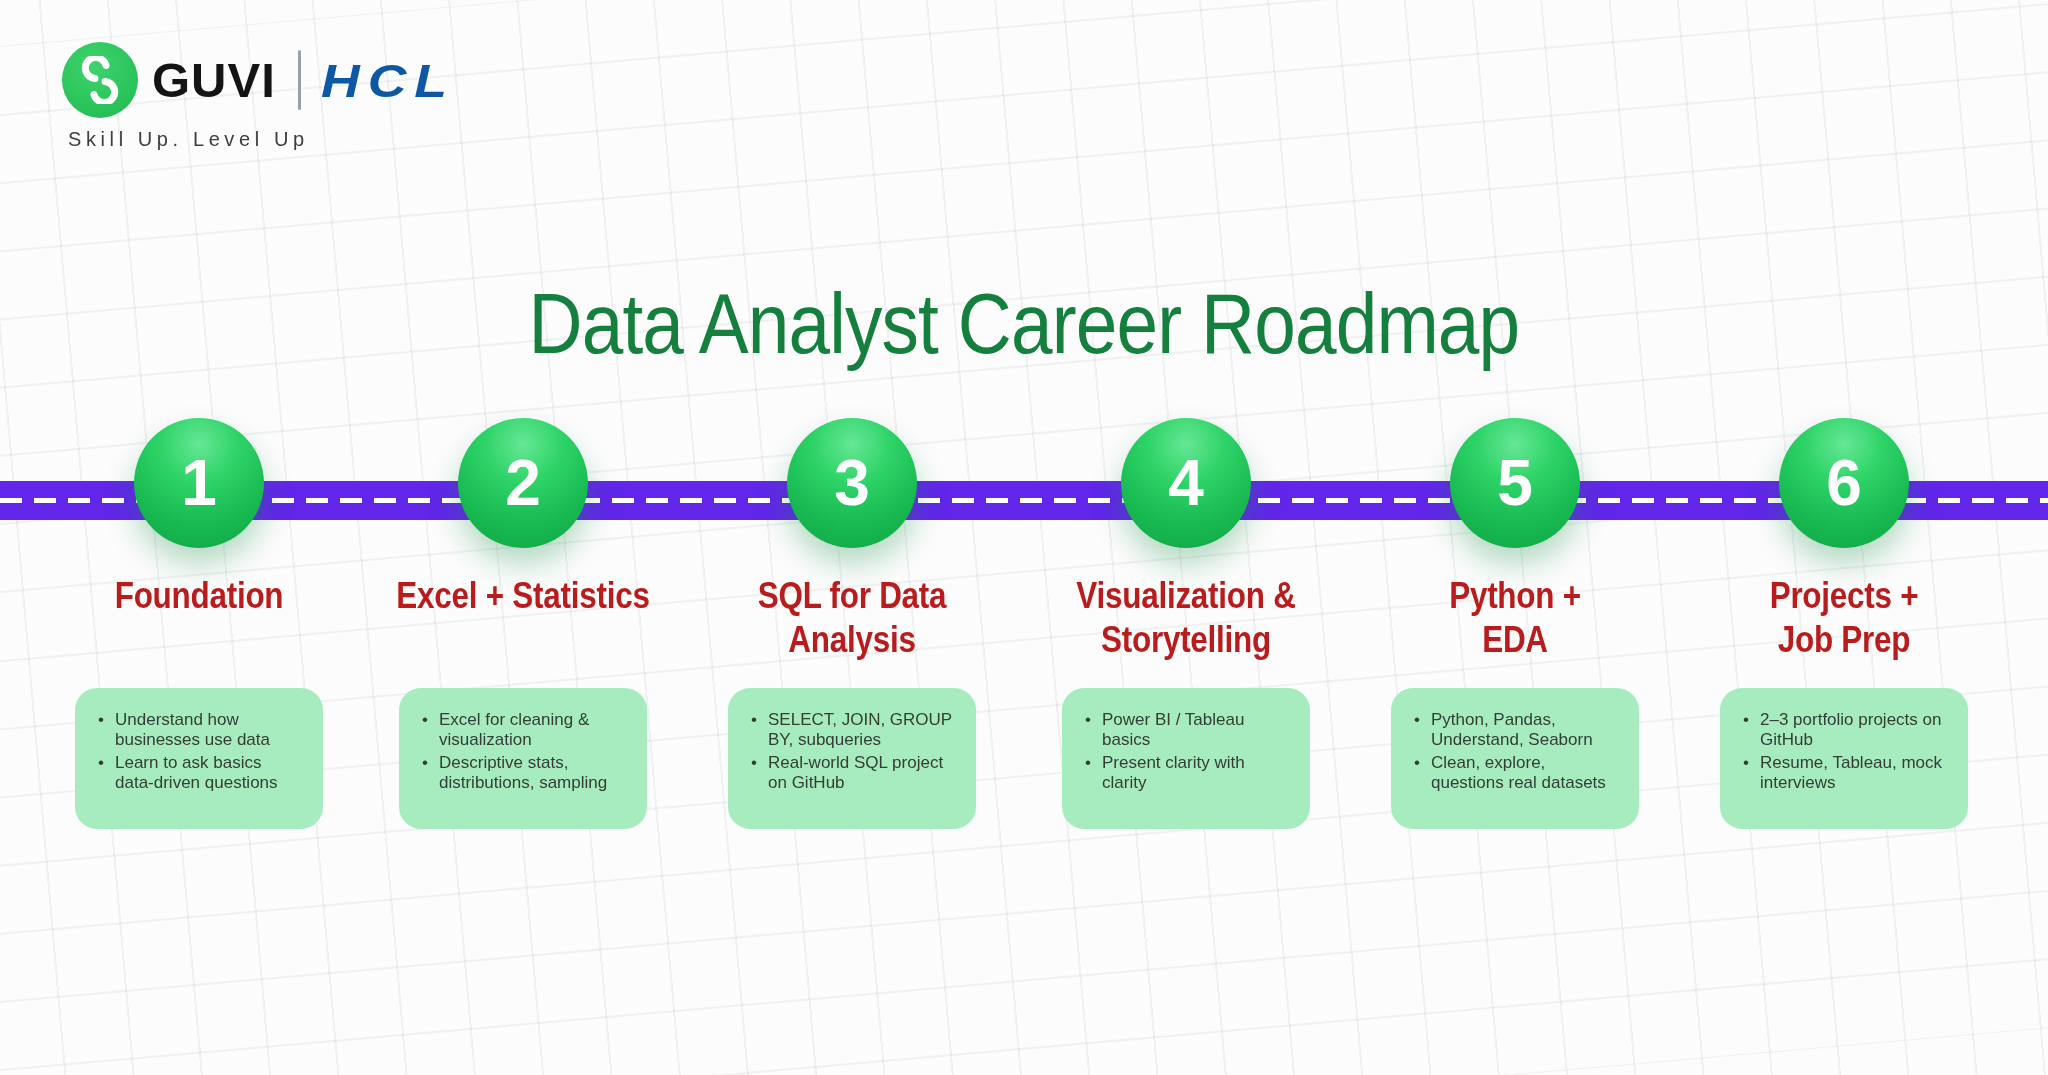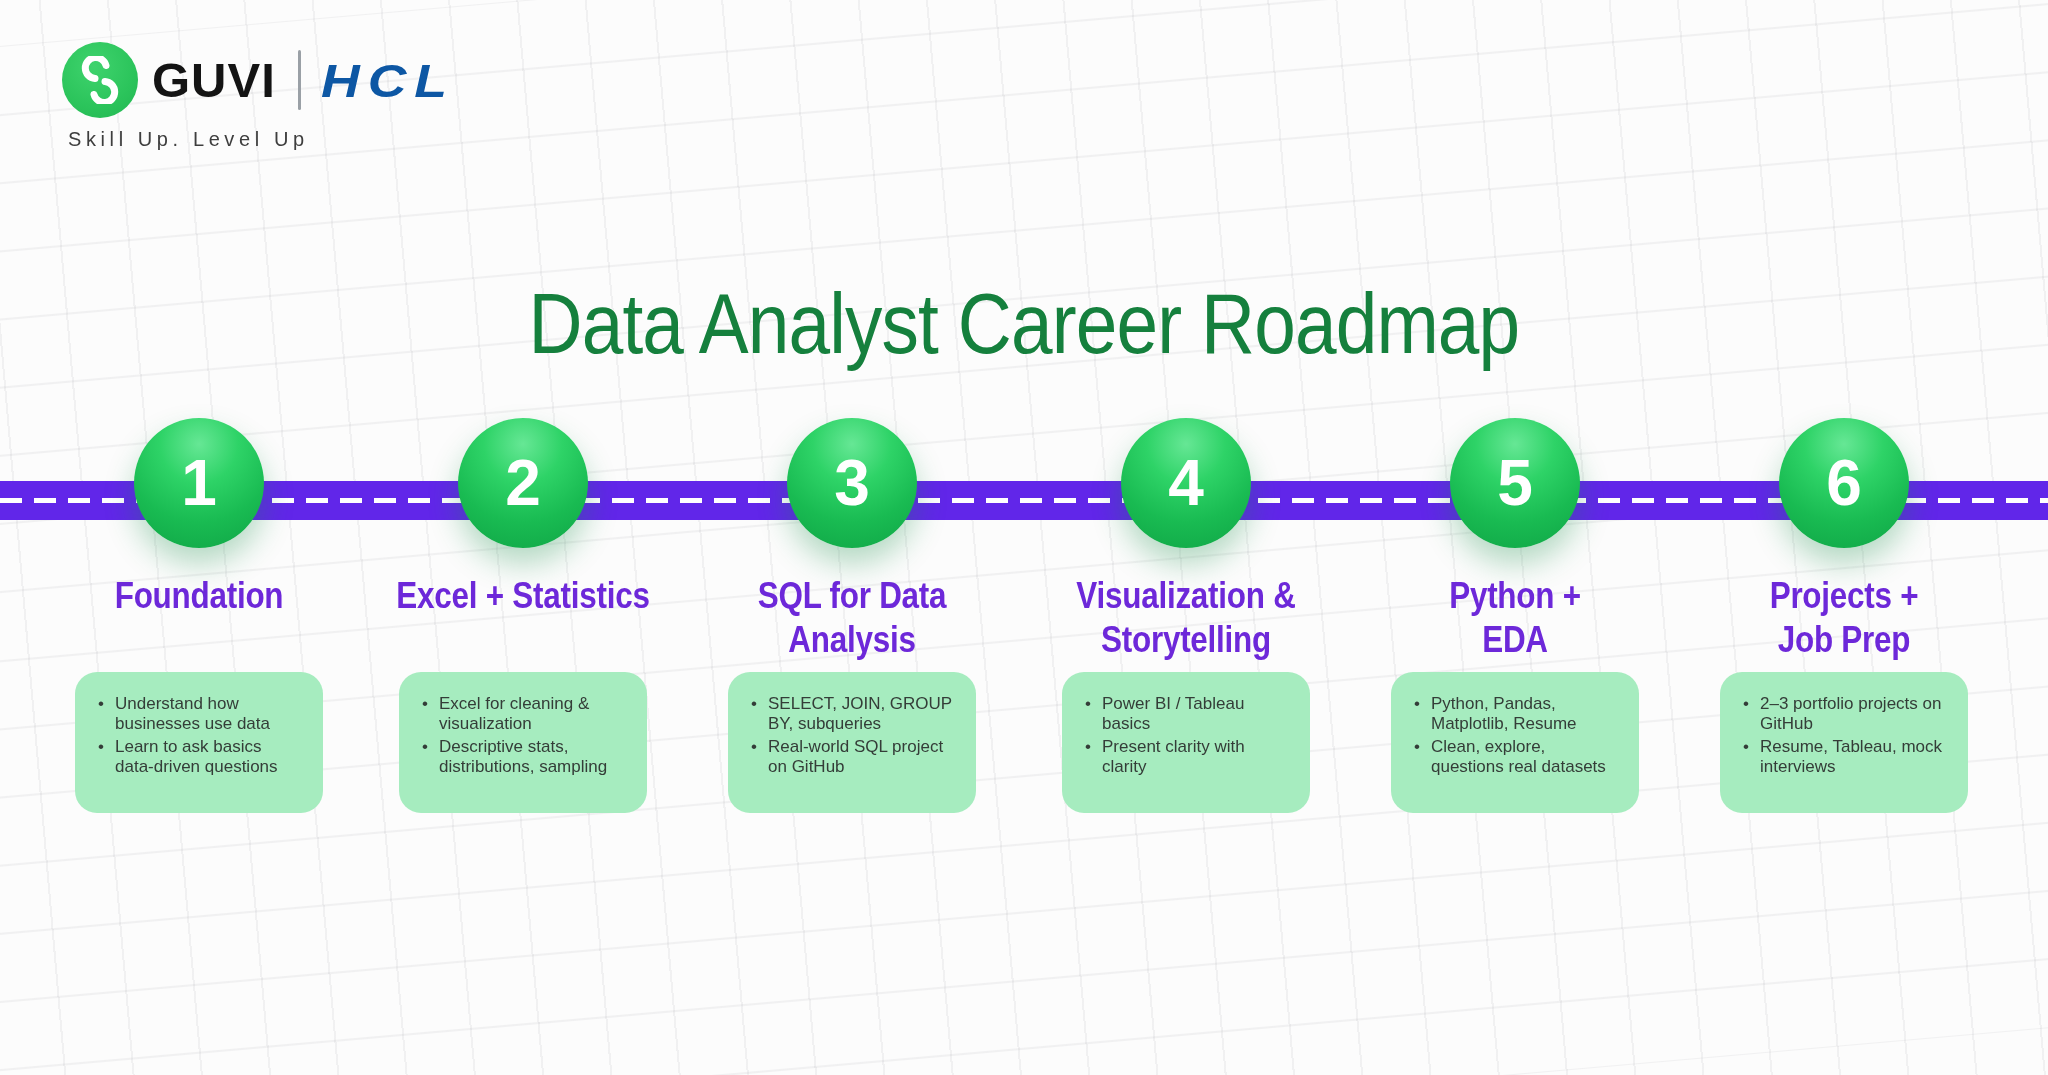--- a/index.html
+++ b/index.html
@@ -36,23 +36,23 @@
   .band .dash{position:absolute;top:17px;left:0;width:100%;height:5px;
     background-image:repeating-linear-gradient(90deg,#ffffff 0 22px,transparent 22px 34px);}
   
   .step{position:absolute;top:418px;width:332px;text-align:center;}
   .node{width:130px;height:130px;margin:0 auto;border-radius:50%;
     background:radial-gradient(circle at 50% 20%, #66e795 0%, #2ed367 32%, #19bb52 64%, #0fa445 100%);
     box-shadow:0 16px 30px rgba(16,140,66,.30);
     display:flex;align-items:center;justify-content:center;}
   .num{color:#ffffff;font-size:64px;font-weight:800;line-height:1;}
   .step-title{margin:26px 0 0;min-height:98px;font-size:37px;font-weight:800;
-    color:#6d28d9;line-height:1.18;letter-spacing:-.3px;}
+    color:#b91c1c;line-height:1.18;letter-spacing:-.3px;}
   .step-title .tl{display:block;transform:scaleX(.85);}
-  .card{width:248px;margin:0 auto;background:#a6ecbf;border-radius:22px;
+  .card{width:248px;margin:16px auto;background:#a6ecbf;border-radius:22px;
     padding:22px 20px 18px 14px;box-sizing:border-box;text-align:left;min-height:141px;}
   .card ul{margin:0;padding:0;list-style:none;}
   .card li{position:relative;padding-left:26px;font-size:17px;line-height:1.17;
     color:#343d38;margin-bottom:3px;}
   .card li::before{content:"\2022";position:absolute;left:9px;top:0;color:#343d38;}
   
   .s1{left:33px}.s2{left:357px}.s3{left:686px}.s4{left:1020px}.s5{left:1349px}.s6{left:1678px}
 </style>
 </head>
 <body>
@@ -147,21 +147,21 @@
 <div class="step s5">
   <div class="node">
       <span class="num">5</span>
     </div>
   <h2 class="step-title">
     <span class="tl">Python +</span>
     <span class="tl">EDA</span>
   </h2>
   <div class="card">
     <ul>
-      <li>Python, Pandas, Matplotlib, Resume</li>
+      <li>Python, Pandas, Understand, Seaborn</li>
       <li>Clean, explore, questions real datasets</li>
     </ul>
   </div>
 </div>
 
 <div class="step s6">
   <div class="node">
       <span class="num">6</span>
     </div>
   <h2 class="step-title">

